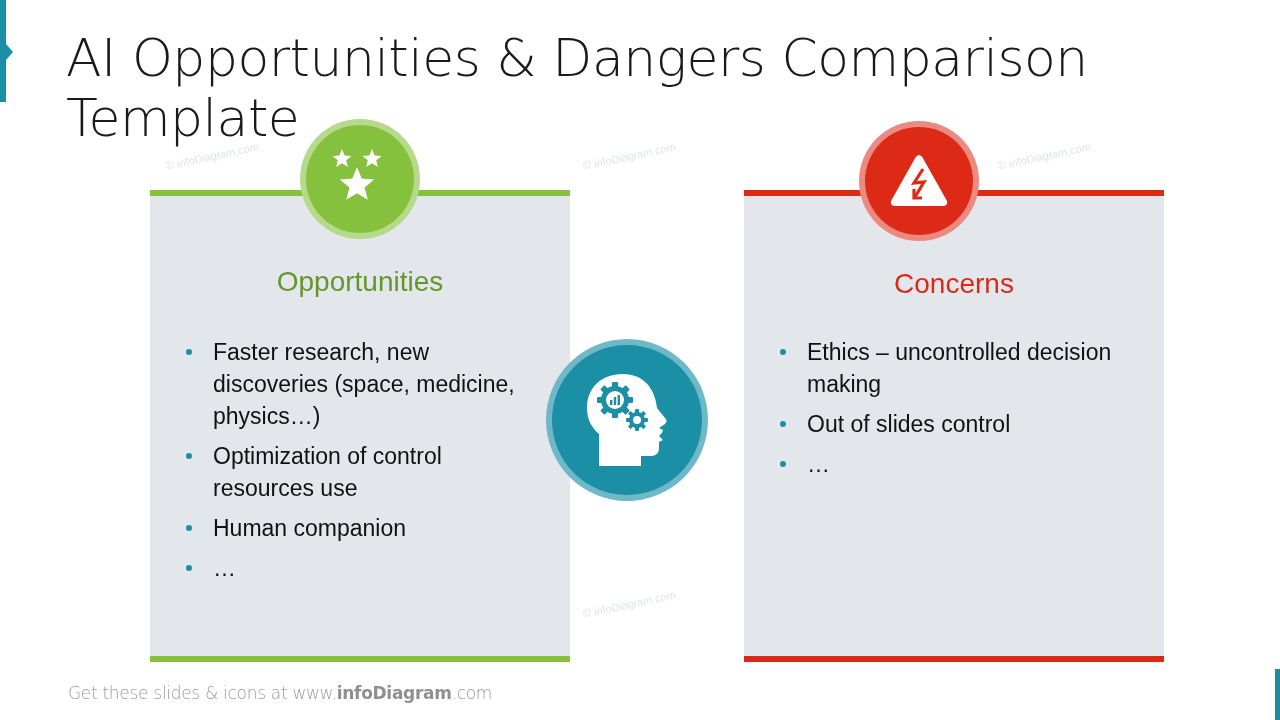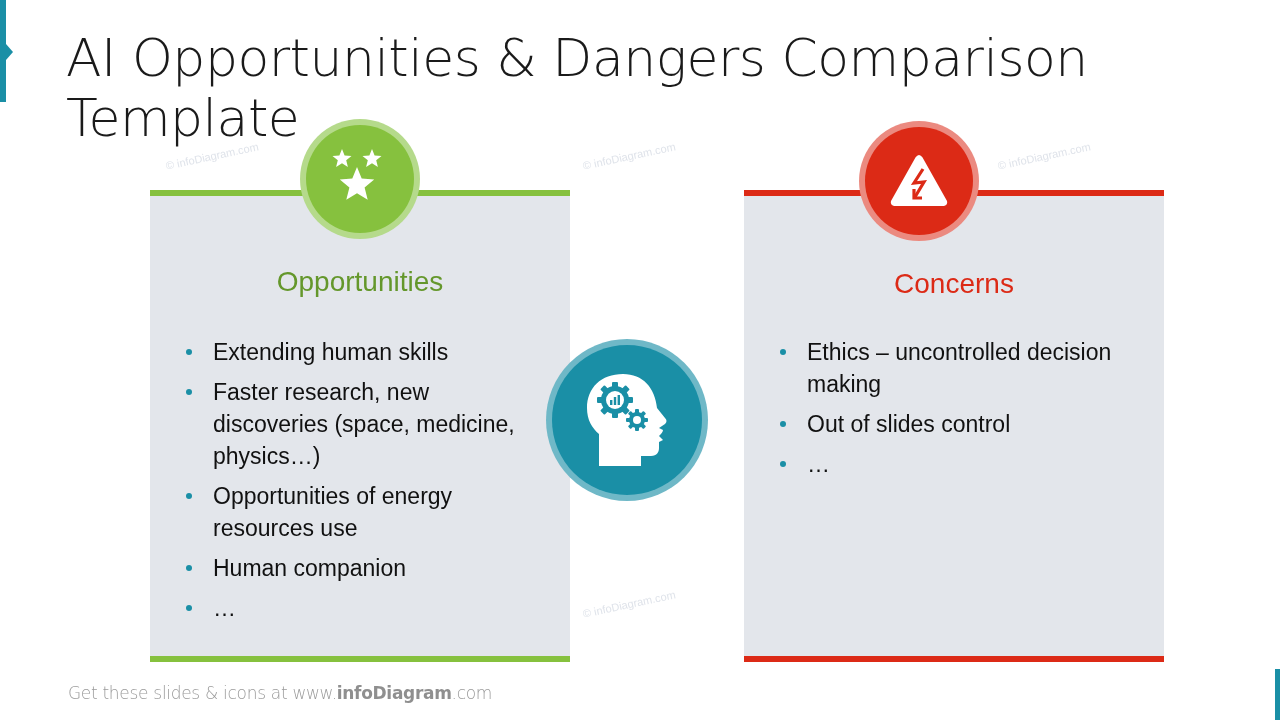--- a/index.html
+++ b/index.html
@@ -48,23 +48,22 @@
 <div class="watermark" style="left:582px;top:150px;">© infoDiagram.com</div>
 <div class="watermark" style="left:997px;top:150px;">© infoDiagram.com</div>
 <div class="watermark" style="left:582px;top:598px;">© infoDiagram.com</div>
 
 <div class="panel panel-left">
   <div class="topline"></div>
   <div class="body"></div>
   <div class="bottomline"></div>
   <div class="heading">Opportunities</div>
   <ul class="bullets">
-    <li>Extending human skills</li>
     <li>Faster research, new discoveries (space, medicine, physics…)</li>
-    <li>Opportunities of energy resources use</li>
+    <li>Optimization of control resources use</li>
     <li>Human companion</li>
     <li>…</li>
   </ul>
 </div>
 
 <div class="panel panel-right">
   <div class="topline"></div>
   <div class="body"></div>
   <div class="bottomline"></div>
   <div class="heading">Concerns</div>

